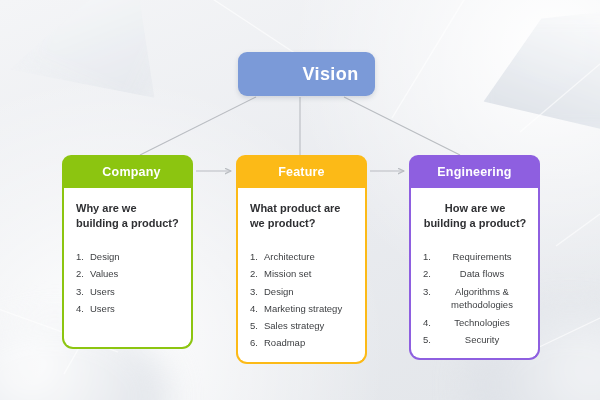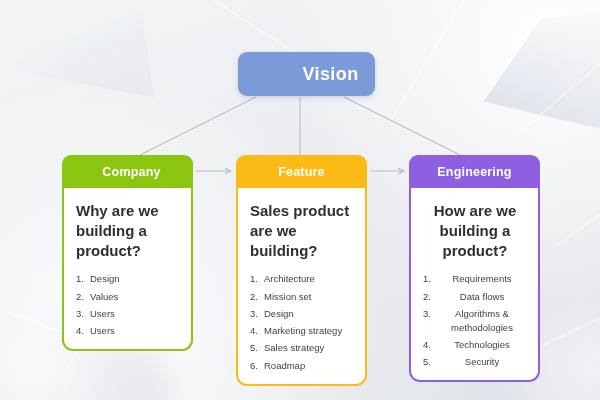--- a/index.html
+++ b/index.html
@@ -124,25 +124,25 @@
   }
   .card-body {
     flex: 1 1 auto;
     background: #ffffff;
     border-style: solid;
     border-width: 0 2px 2px 2px;
     border-radius: 0 0 11px 11px;
     padding: 13px 11px 8px 12px;
   }
   .card-question {
-    font-size: 15px;
+    font-size: 11px;
     font-weight: bold;
     color: #2f3033;
     line-height: 1.32;
-    margin-bottom: 12px;
+    margin-bottom: 20px;
   }
   .card-list {
     list-style: none;
   }
   .card-list li {
     font-size: 9.5px;
     color: #3d3f42;
     line-height: 1.45;
     margin-bottom: 3.5px;
     padding-left: 14px;
@@ -242,21 +242,21 @@
         </li>
       </ul>
     </div>
   </div>
 
   <div class="card" id="card-product">
     <div class="card-head">
       <span class="card-head-label">Feature</span>
     </div>
     <div class="card-body">
-      <div class="card-question">Sales product are we building?</div>
+      <div class="card-question">What product are we product?</div>
       <ul class="card-list">
         <li>
           <span class="num">1.</span>
           <span>Architecture</span>
         </li>
         <li>
           <span class="num">2.</span>
           <span>Mission set</span>
         </li>
         <li>

